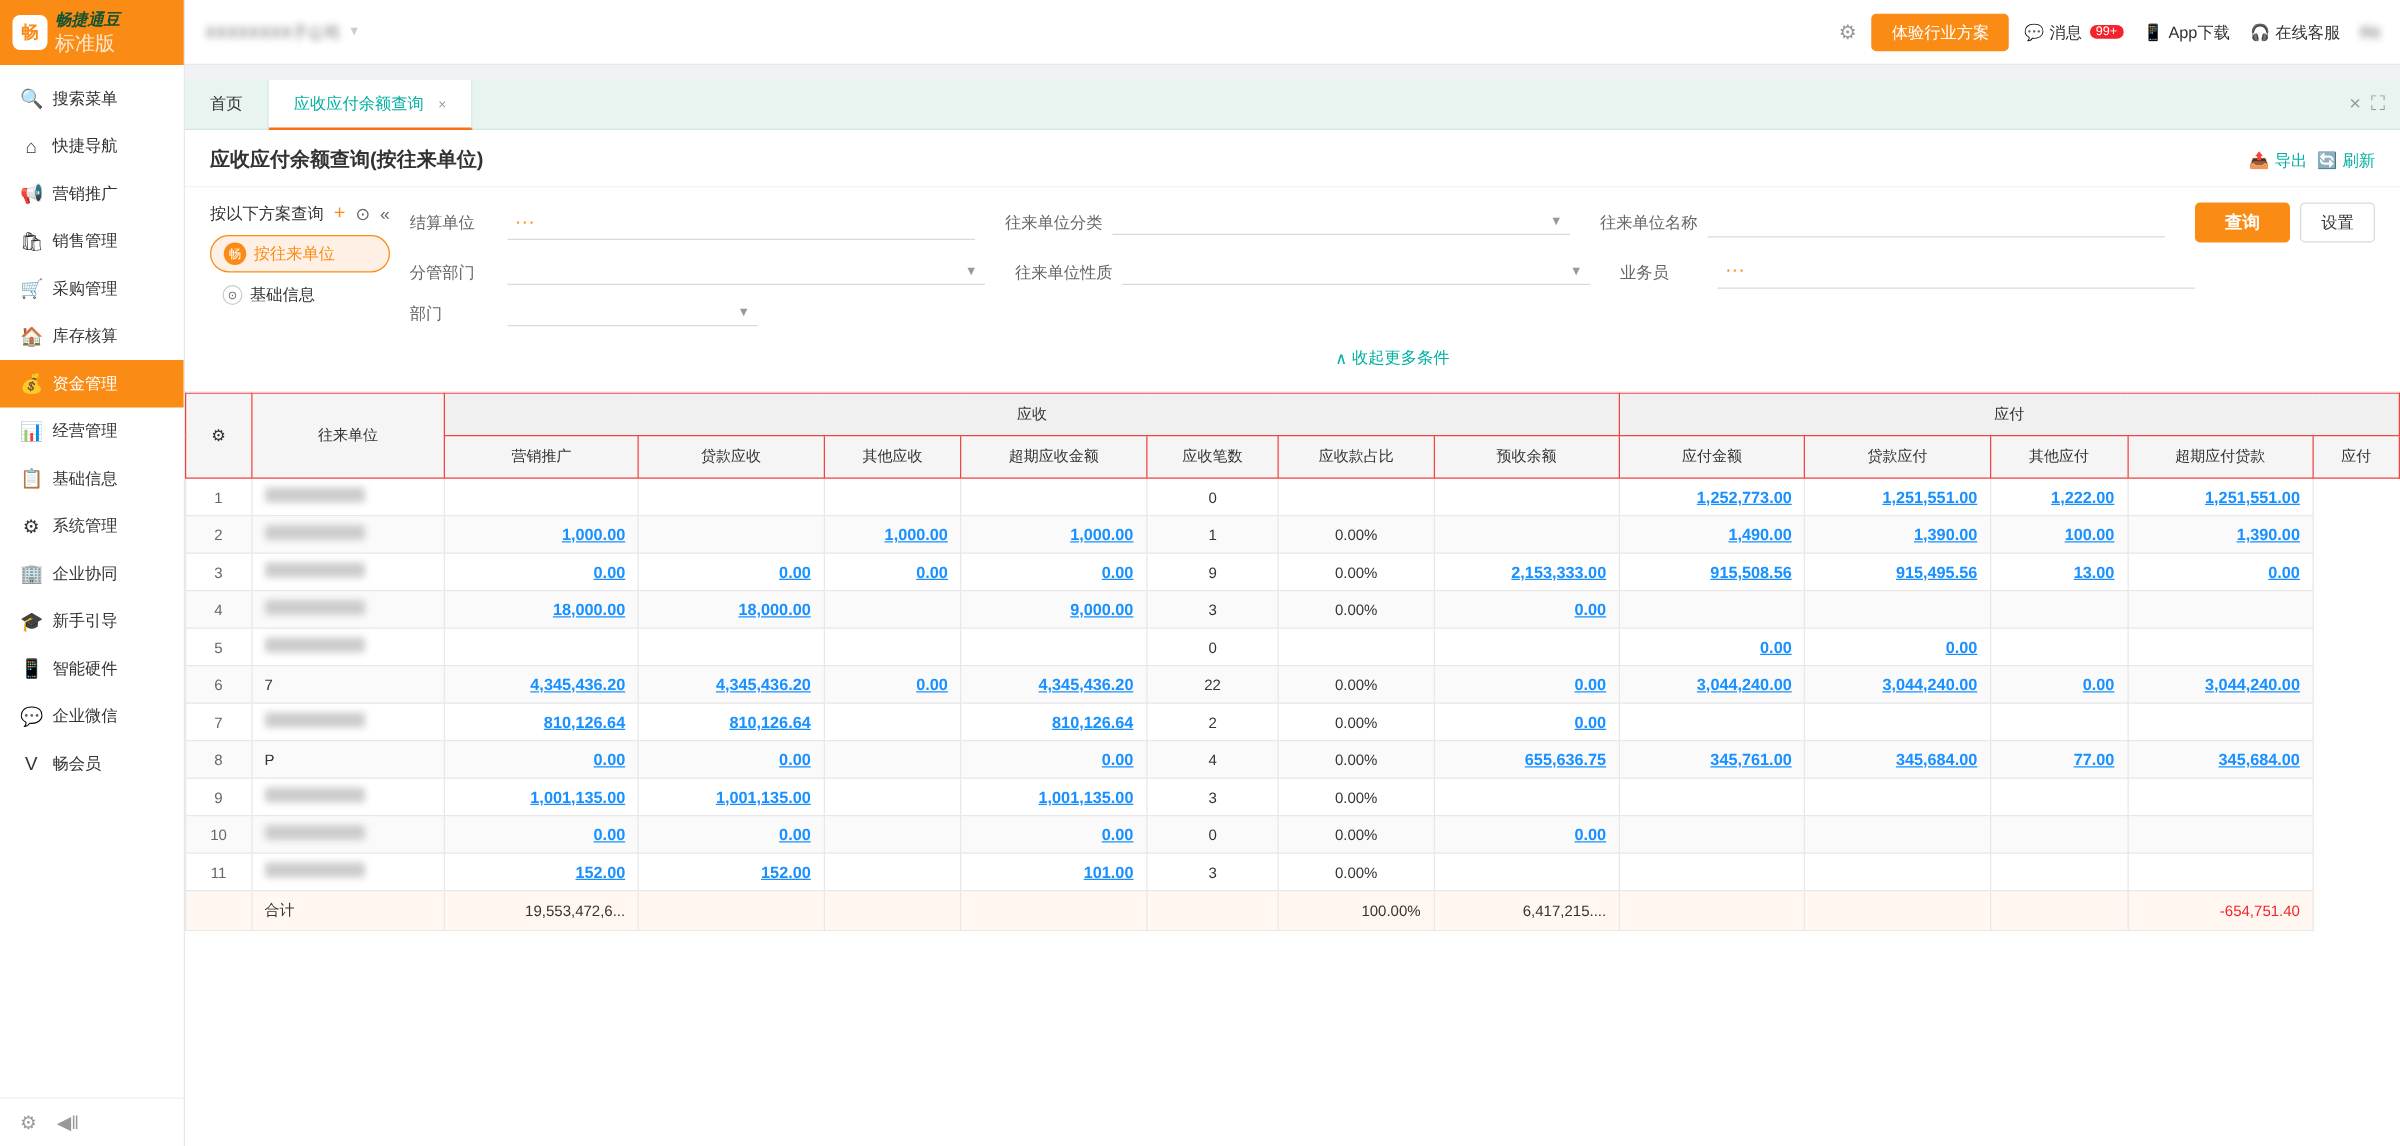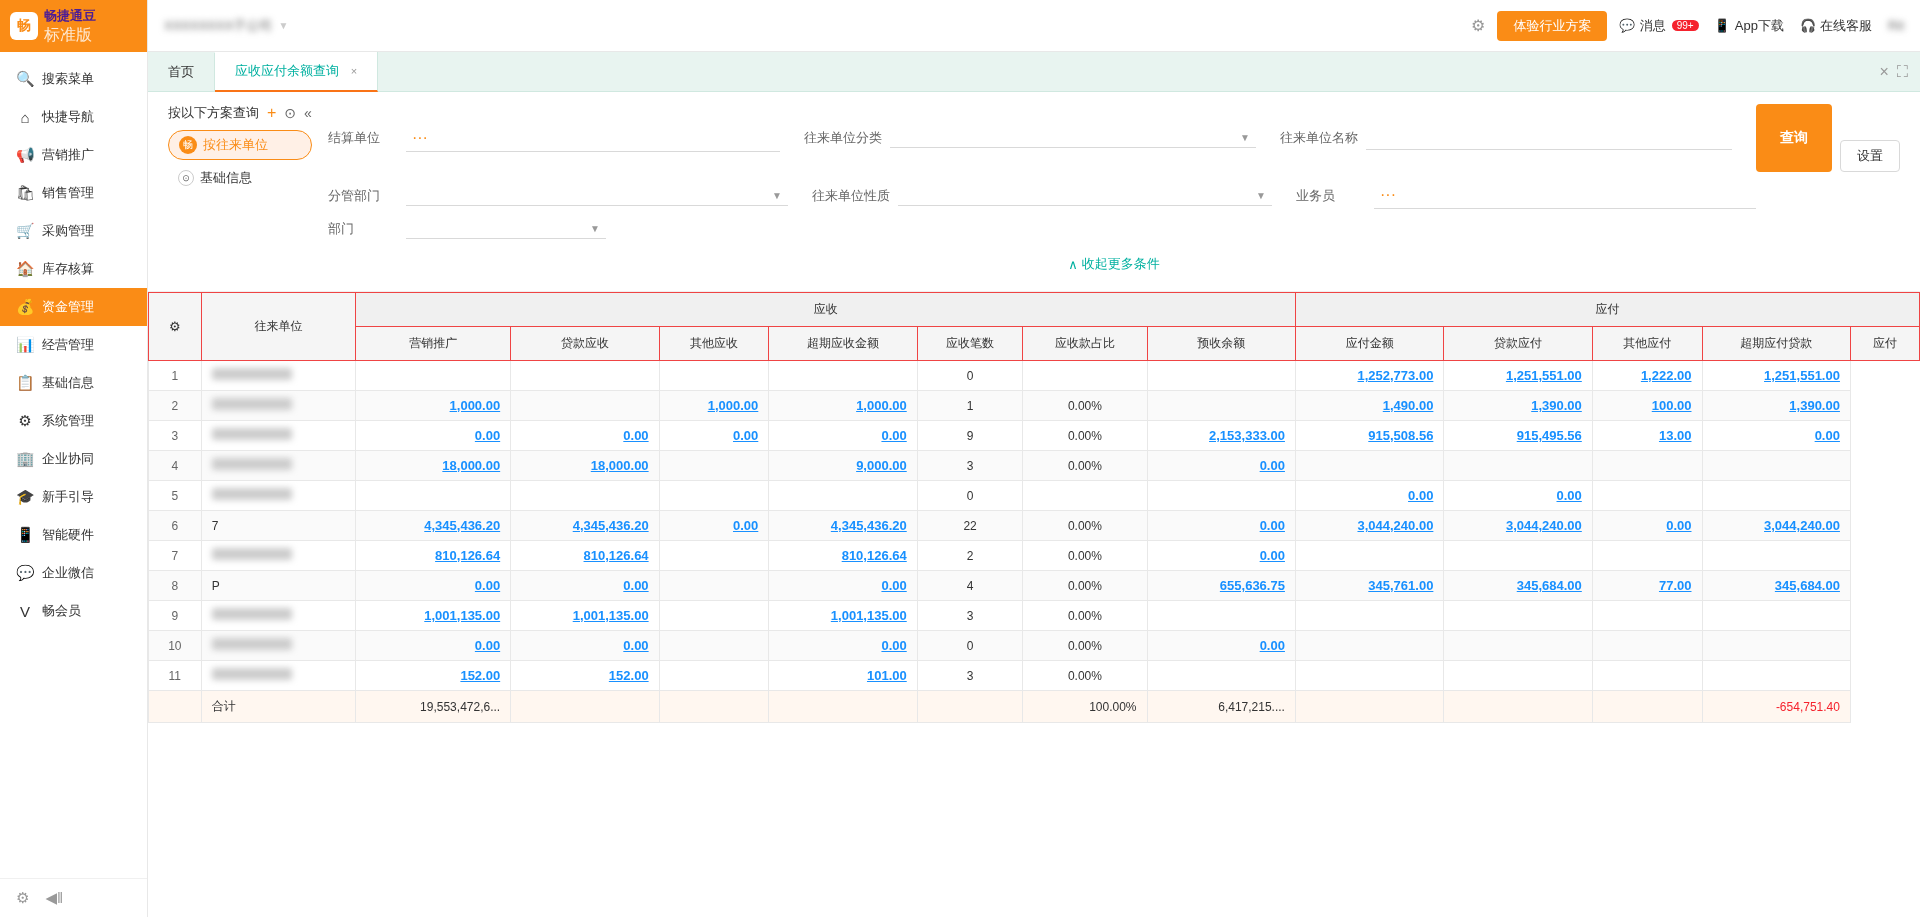--- a/index.html
+++ b/index.html
@@ -2,21 +2,21 @@
 <html><head>
   <meta charset="utf-8">
   <style>
     * { box-sizing: border-box; margin: 0; padding: 0; font-family: 'Microsoft YaHei', Arial, sans-serif; font-size: 13px; }
     body { background: #f0f2f5; display: flex; height: 917px; overflow: hidden; }
 
     
     .sidebar { width: 148px; background: #fff; border-right: 1px solid #e8e8e8; display: flex; flex-direction: column; height: 100%; flex-shrink: 0; }
     .sidebar-logo { background: #fa8c16; height: 52px; display: flex; align-items: center; padding: 0 10px; gap: 6px; }
     .sidebar-logo-icon { width: 28px; height: 28px; background: #fff; border-radius: 6px; display: flex; align-items: center; justify-content: center; color: #fa8c16; font-weight: bold; font-size: 14px; }
-    .sidebar-logo-text { color: #4c1d95; font-size: 13px; font-weight: bold; }
+    .sidebar-logo-text { color: #14532d; font-size: 13px; font-weight: bold; font-style: italic; }
     .sidebar-logo-sub { color: rgba(255,255,255,0.8); font-size: 16px; }
     .sidebar-menu { flex: 1; overflow-y: auto; padding: 8px 0; }
     .sidebar-item { display: flex; align-items: center; gap: 8px; padding: 10px 16px; cursor: pointer; color: #333; transition: background 0.2s; }
     .sidebar-item.active { background: #fa8c16; color: #fff; border-radius: 0; }
     .sidebar-item.active .sidebar-icon { color: #fff; }
     .sidebar-icon { font-size: 15px; width: 18px; text-align: center; }
     .sidebar-label { font-size: 13px; }
     .sidebar-bottom { padding: 10px 16px; border-top: 1px solid #f0f0f0; display: flex; gap: 16px; }
     .sidebar-bottom-icon { color: #999; cursor: pointer; font-size: 15px; }
 
@@ -31,21 +31,21 @@
     .topbar-gear { color: #999; cursor: pointer; font-size: 16px; }
     .topbar-btn-primary { background: #fa8c16; color: #fff; border: none; border-radius: 4px; padding: 6px 16px; cursor: pointer; font-size: 13px; }
     .topbar-right { display: flex; align-items: center; gap: 16px; margin-left: auto; }
     .topbar-msg { display: flex; align-items: center; gap: 4px; cursor: pointer; color: #333; }
     .topbar-badge { background: #f5222d; color: #fff; border-radius: 8px; font-size: 10px; padding: 0 5px; margin-left: 2px; }
     .topbar-app { display: flex; align-items: center; gap: 4px; cursor: pointer; color: #333; }
     .topbar-service { display: flex; align-items: center; gap: 4px; cursor: pointer; color: #333; }
     .topbar-user { color: #666; font-size: 13px; }
 
     
-    .tabs { background: #e8f4f0; display: flex; align-items: center; border-bottom: 1px solid #d0e8e0; }
+    .tabs { background: #e8f4f0; display: flex; border-bottom: 1px solid #d0e8e0; margin-top: 12px; }
     .tab { padding: 10px 20px; cursor: pointer; color: #333; font-size: 13px; border-right: 1px solid #d0e8e0; }
     .tab.active { background: #fff; color: #00b0a0; border-bottom: 2px solid #f97316; margin-bottom: -1px; }
     .tab-close { margin-left: 8px; color: #999; font-size: 11px; cursor: pointer; }
     .tabs-right { margin-left: auto; display: flex; align-items: center; gap: 8px; padding-right: 12px; }
     .tabs-action { color: #999; cursor: pointer; font-size: 16px; }
 
     
     .content { flex: 1; overflow: auto; background: #fff; padding: 0; }
     .page-header { padding: 14px 20px 10px; display: flex; align-items: center; justify-content: space-between; border-bottom: 1px solid #f0f0f0; }
     .page-title { font-size: 16px; font-weight: bold; color: #333; }
@@ -70,21 +70,21 @@
     .filter-scheme { display: flex; flex-direction: column; gap: 4px; min-width: 140px; }
     .filter-scheme-item { display: flex; align-items: center; gap: 6px; padding: 5px 10px; border-radius: 16px; cursor: pointer; }
     .filter-scheme-item.active { background: #fff0e6; border: 1px solid #fa8c16; }
     .filter-scheme-icon { width: 18px; height: 18px; border-radius: 50%; background: #fa8c16; display: flex; align-items: center; justify-content: center; color: #fff; font-size: 10px; }
     .filter-scheme-text { color: #fa8c16; font-size: 13px; }
     .filter-scheme-item2 { display: flex; align-items: center; gap: 6px; padding: 5px 10px; cursor: pointer; }
     .filter-scheme-icon2 { width: 16px; height: 16px; border-radius: 50%; border: 1px solid #ccc; display: flex; align-items: center; justify-content: center; color: #666; font-size: 9px; }
     .filter-scheme-text2 { color: #333; font-size: 13px; }
     .collapse-btn { display: flex; align-items: center; gap: 4px; color: #00b0a0; cursor: pointer; font-size: 13px; justify-content: center; padding: 6px 0; }
     .query-btn { background: #fa8c16; color: #fff; border: none; border-radius: 4px; padding: 7px 24px; cursor: pointer; font-size: 14px; font-weight: bold; }
-    .settings-btn { border: 1px solid #d9d9d9; background: #fff; color: #333; border-radius: 4px; padding: 6px 16px; cursor: pointer; font-size: 13px; margin-top: 36px; }
+    .settings-btn { border: 1px solid #d9d9d9; background: #fff; color: #333; border-radius: 4px; padding: 6px 16px; cursor: pointer; font-size: 13px; }
 
     
     .table-container { overflow: auto; }
     table { width: 100%; border-collapse: collapse; }
     th { background: #f5f5f5; color: #333; font-weight: 500; padding: 8px 10px; text-align: center; border: 1px solid #ef4444; font-size: 12px; white-space: nowrap; }
     td { padding: 7px 10px; border: 1px solid #e8e8e8; text-align: right; font-size: 12px; color: #333; white-space: nowrap; }
     td.text-center { text-align: center; }
     td.partner-cell { text-align: left; }
     tr:nth-child(even) { background: #fafafa; }
     .link-style { color: #1890ff; text-decoration: underline; cursor: pointer; font-weight: bold; }
@@ -211,20 +211,33 @@
       <span class="tab-close">×</span>
     </div>
     <div class="tabs-right">
       <span class="tabs-action">×</span>
       <span class="tabs-action">⛶</span>
     </div>
   </div>
 
   <div class="content">
 
+    <div class="page-header">
+      <span class="page-title">应收应付余额查询(按往来单位)</span>
+      <div class="page-actions">
+        <button class="btn-export">
+          <span>📤</span>
+          <span>导出</span>
+        </button>
+        <button class="btn-refresh">
+          <span>🔄</span>
+          <span>刷新</span>
+        </button>
+      </div>
+    </div>
 
     <div class="filter-area">
       <div style="display:flex; gap:16px;">
 
         <div class="filter-scheme">
           <div style="display:flex; align-items:center; gap:8px; margin-bottom:4px;">
             <span class="filter-title">按以下方案查询</span>
             <span class="filter-add-btn">+</span>
             <span class="filter-settings-btn">⊙</span>
             <span class="filter-collapse-btn">«</span>

